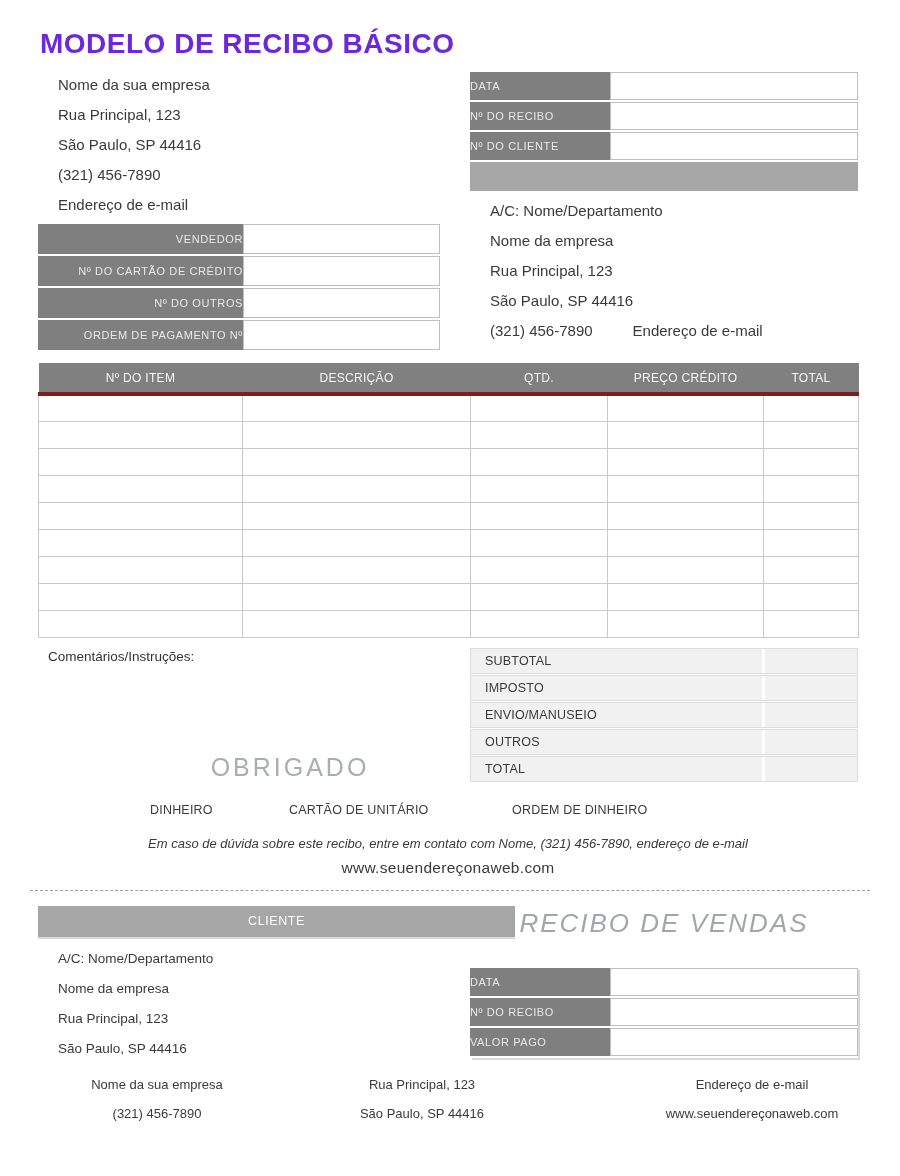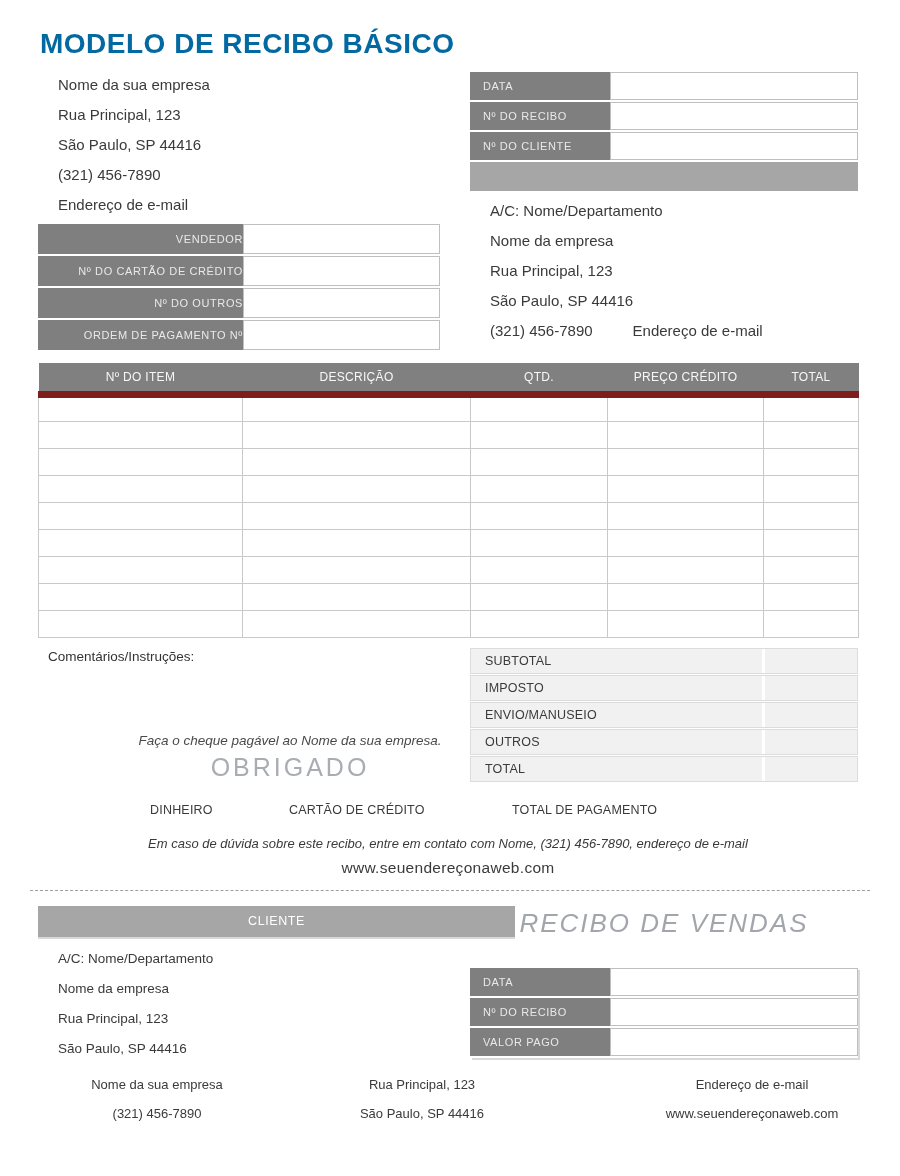--- a/index.html
+++ b/index.html
@@ -10,35 +10,35 @@
     height: 1176px;
     background: #ffffff;
     font-family: "Liberation Sans", sans-serif;
     color: #3a3a3a;
     overflow: hidden;
   }
 
   
   .title {
     position: absolute; left: 40px; top: 28px;
-    font-size: 28px; font-weight: bold; color: #0369a1; letter-spacing: 0.5px; text-align: right;
+    font-size: 28px; font-weight: bold; color: #6d28d9; letter-spacing: 0.5px; text-align: right;
   }
 
   
   .addr-block { position: absolute; font-size: 15px; line-height: 30px; color: #3a3a3a; }
   #seller-block { left: 58px; top: 70px; }
   #billto-block { left: 490px; top: 196px; }
   .phone-email { display: flex; gap: 40px; }
 
   
   .mini-table { position: absolute; width: 388px; }
   .mini-row { display: flex; height: 28px; margin-bottom: 2px; }
   .mini-label {
     width: 140px; background: #7F7F7F; color: #E9E9E9;
-    font-size: 11px; letter-spacing: 0.6px; line-height: 28px; padding-left: 13px;
+    font-size: 11px; letter-spacing: 0.6px; line-height: 28px; padding-left: 0;
     white-space: nowrap; overflow: hidden;
   }
   .mini-value { flex: 1; background: #fff; border: 1px solid #BFBFBF; }
   .gray-bar { height: 29px; background: #A6A6A6; margin-top: 1px; }
   #info-top { left: 470px; top: 72px; }
   #info-stub { left: 470px; top: 968px; box-shadow: 2px 2px 0 #D9D9D9; }
 
   
   #payfields { left: 38px; top: 224px; width: 402px; }
   #payfields .mini-label { width: 205px; text-align: right; }
@@ -46,21 +46,21 @@
   #payfields .mini-label { line-height: 30px; }
 
   
   .items {
     position: absolute; left: 38px; top: 363px; width: 820px;
     border-collapse: collapse; table-layout: fixed;
   }
   .items th {
     background: #808080; color: #F7F7F7; font-weight: normal;
     font-size: 12px; letter-spacing: 0.3px; height: 31px; text-align: center;
-    border-bottom: 7px solid #7f1d1d;
+    border-bottom: 4px solid #7f1d1d;
   }
   .items td { border: 1px solid #C9C9C9; height: 27px; background: #fff; }
 
   
   .comments { position: absolute; left: 48px; top: 649px; font-size: 13.5px; color: #333; }
 
   
   .totals { position: absolute; left: 470px; top: 648px; width: 388px; }
   .total-row {
     display: flex; height: 26px; margin-bottom: 1px;
@@ -277,26 +277,25 @@
     <div class="total-row">
       <div class="total-label">OUTROS</div>
       <div class="total-value"></div>
     </div>
     <div class="total-row">
       <div class="total-label">TOTAL</div>
       <div class="total-value"></div>
     </div>
   </div>
 
-  <div class="check-note">Faça o cheque pagável ao Nome da sua empresa.</div>
   <div class="thanks">OBRIGADO</div>
 
   <span class="paymethod" id="pm-0">DINHEIRO</span>
-  <span class="paymethod" id="pm-1">CARTÃO DE CRÉDITO</span>
-  <span class="paymethod" id="pm-2">TOTAL DE PAGAMENTO</span>
+  <span class="paymethod" id="pm-1">CARTÃO DE UNITÁRIO</span>
+  <span class="paymethod" id="pm-2">ORDEM DE DINHEIRO</span>
 
   <div class="contact-note">Em caso de dúvida sobre este recibo, entre em contato com Nome, (321) 456-7890, endereço de e-mail</div>
   <div class="website">www.seuendereçonaweb.com</div>
 
   <div class="divider"></div>
 
   <div class="client-bar">CLIENTE</div>
   <div class="stub-title">RECIBO DE VENDAS</div>
 
   <div class="addr-block" id="stub-customer">

